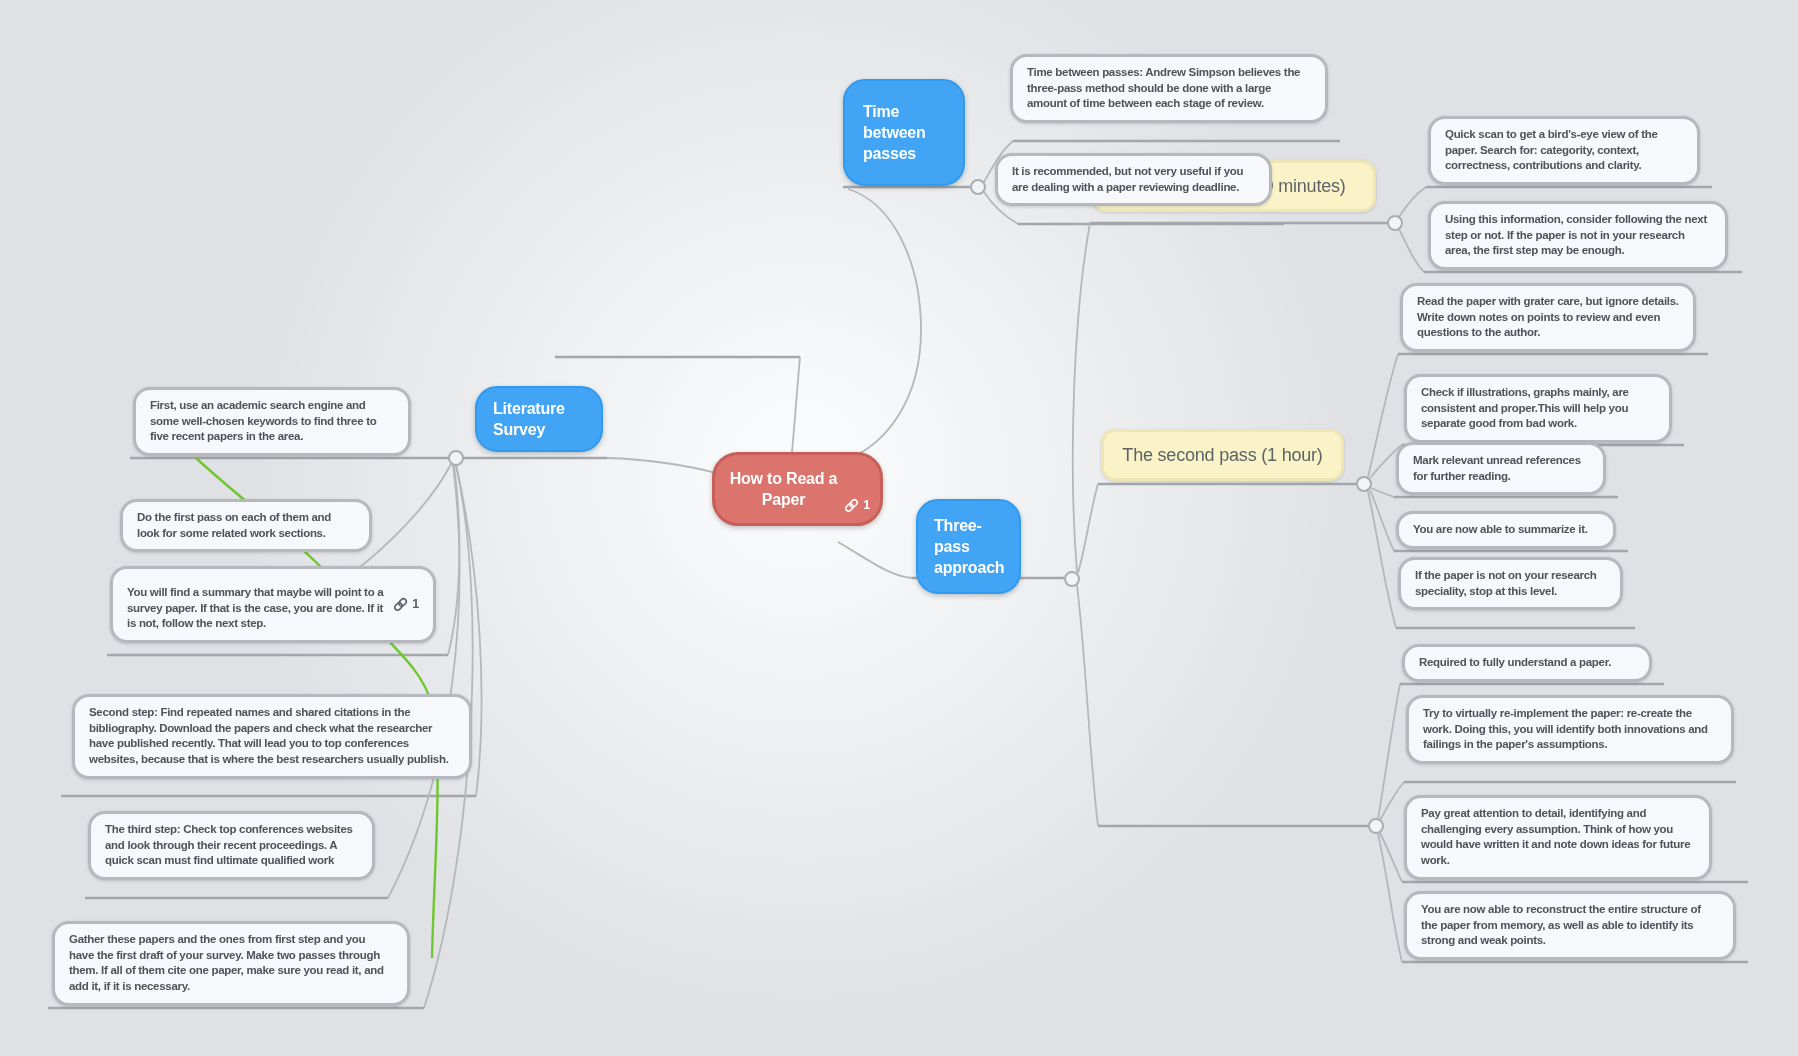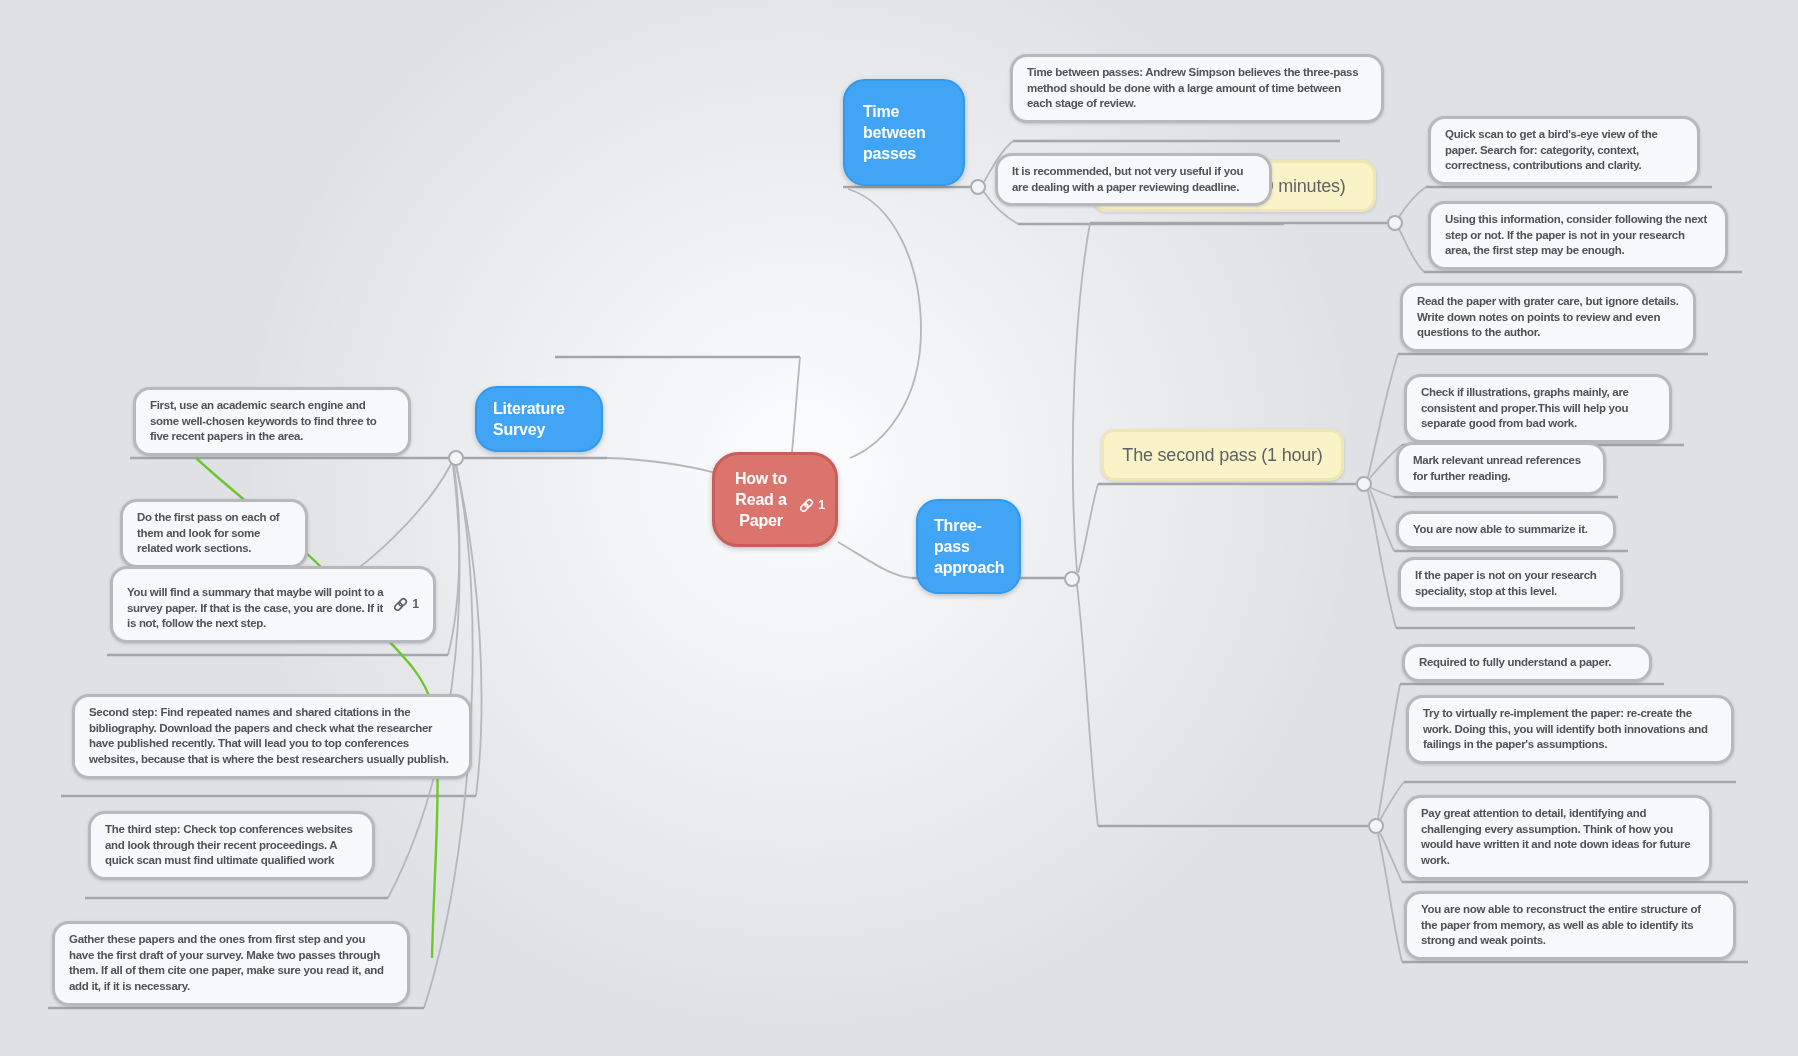--- a/index.html
+++ b/index.html
@@ -126,52 +126,52 @@
 
   <div class="topic blue" style="left:475px;top:386px;width:128px;padding:10px 16px;">Literature Survey</div>
 
   <div class="topic blue" style="left:916px;top:499px;width:105px;padding:14px 16px;">Three-pass approach</div>
 
   <div class="topic yellow" style="left:1092px;top:160px;width:284px;padding:10px 16px;text-align:center;z-index:2;">The first pass (5-10 minutes)</div>
 
   <div class="topic yellow" style="left:1101px;top:429px;width:243px;padding:10px 16px;text-align:center;">The second pass (1 hour)</div>
 
 
-  <div class="topic red" style="left:712px;top:452px;width:126px;padding:13px 38px 13px 10px;border-radius:26px;">
+  <div class="topic red" style="left:712px;top:452px;width:171px;padding:13px 38px 13px 10px;border-radius:26px;">
     <span style="display:block;text-align:center;">How to Read a Paper</span>
     <span class="link-badge" style="position:absolute;right:10px;top:42px;color:#ffffff;">
       <svg width="15" height="15" viewBox="0 0 16 16">
         <g transform="rotate(-45 8 8)" fill="none" stroke="#ffffff" stroke-width="1.7">
           <rect x="0.6" y="5" width="8.6" height="6" rx="3"></rect>
           <rect x="6.8" y="5" width="8.6" height="6" rx="3"></rect>
         </g>
       </svg>
       <span>1</span>
     </span>
   </div>
 
-  <div class="note" style="left:1010px;top:54px;width:374px;">Time between passes: Andrew Simpson believes the three-pass method should be done with a large amount of time between each stage of review.</div>
+  <div class="note" style="left:1010px;top:54px;width:318px;">Time between passes: Andrew Simpson believes the three-pass method should be done with a large amount of time between each stage of review.</div>
   <div class="note" style="left:995px;top:153px;width:277px;z-index:4;">It is recommended, but not very useful if you are dealing with a paper reviewing deadline.</div>
 
   <div class="note" style="left:1428px;top:116px;width:272px;">Quick scan to get a bird's-eye view of the paper. Search for: categority, context, correctness, contributions and clarity.</div>
   <div class="note" style="left:1428px;top:201px;width:300px;">Using this information, consider following the next step or not. If the paper is not in your research area, the first step may be enough.</div>
 
   <div class="note" style="left:1400px;top:283px;width:296px;">Read the paper with grater care, but ignore details.  Write down notes on points to review and even questions to the author.</div>
   <div class="note" style="left:1404px;top:374px;width:268px;">Check if illustrations, graphs mainly, are consistent and proper.This will help you separate good from bad work.</div>
   <div class="note" style="left:1396px;top:442px;width:210px;">Mark relevant unread references for further reading.</div>
   <div class="note" style="left:1396px;top:511px;width:220px;">You are now able to summarize it.</div>
   <div class="note" style="left:1398px;top:557px;width:225px;">If the paper is not on your research speciality, stop at this level.</div>
 
   <div class="note" style="left:1402px;top:644px;width:250px;">Required to fully understand a paper.</div>
   <div class="note" style="left:1406px;top:695px;width:328px;">Try to virtually re-implement the paper: re-create the work. Doing this, you will identify both innovations and failings in the paper's assumptions.</div>
   <div class="note" style="left:1404px;top:795px;width:308px;">Pay great attention to detail, identifying and challenging every assumption. Think of how you would have written it and note down ideas for future work.</div>
   <div class="note" style="left:1404px;top:891px;width:332px;">You are now able to reconstruct the entire structure of the paper from memory, as well as able to identify its strong and weak points.</div>
 
   <div class="note" style="left:133px;top:387px;width:278px;">First, use an academic search engine and some well-chosen keywords to find three to five recent papers in the area.</div>
-  <div class="note" style="left:120px;top:499px;width:188px;">Do the first pass on each of them  and look for some related work sections.</div>
+  <div class="note" style="left:120px;top:499px;width:252px;">Do the first pass on each of them  and look for some related work sections.</div>
   <div class="note note-flex" style="left:110px;top:566px;width:326px;">
     <span class="txt">You will find a summary that maybe will point to a survey paper. If that is the case, you are done. If it is not, follow the next step.</span>
     <span class="link-badge" style="color:#5a5f64;">
       <svg width="15" height="15" viewBox="0 0 16 16">
         <g transform="rotate(-45 8 8)" fill="none" stroke="#5a5f64" stroke-width="1.7">
           <rect x="0.6" y="5" width="8.6" height="6" rx="3"></rect>
           <rect x="6.8" y="5" width="8.6" height="6" rx="3"></rect>
         </g>
       </svg>
       <span>1</span>

